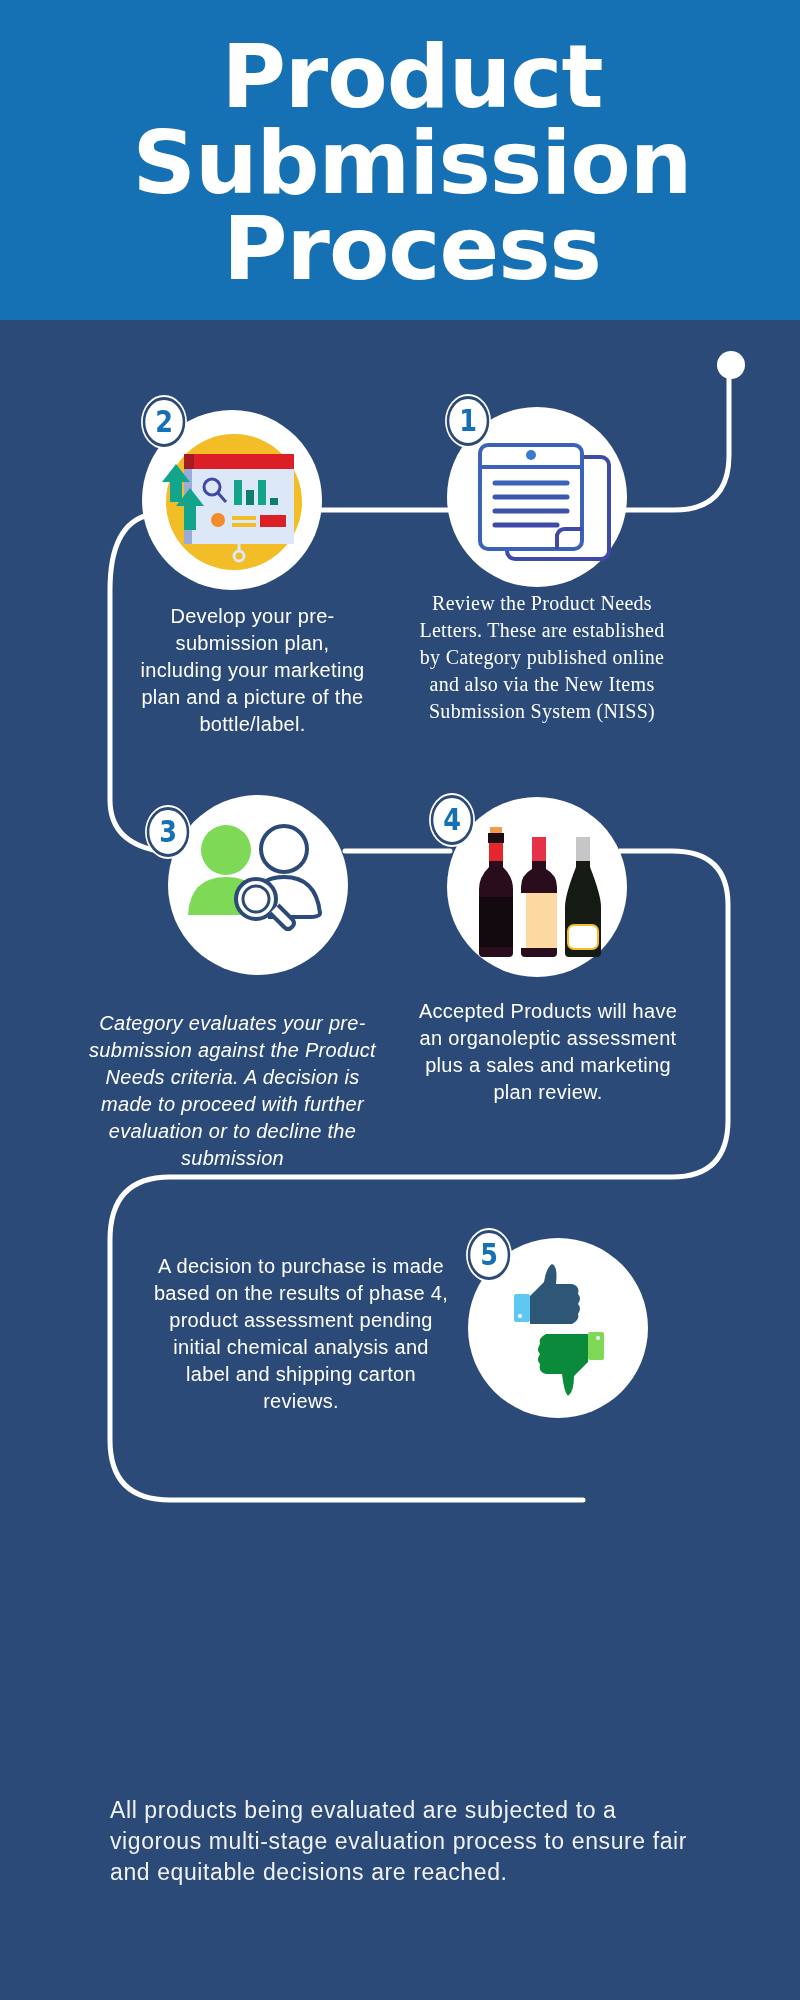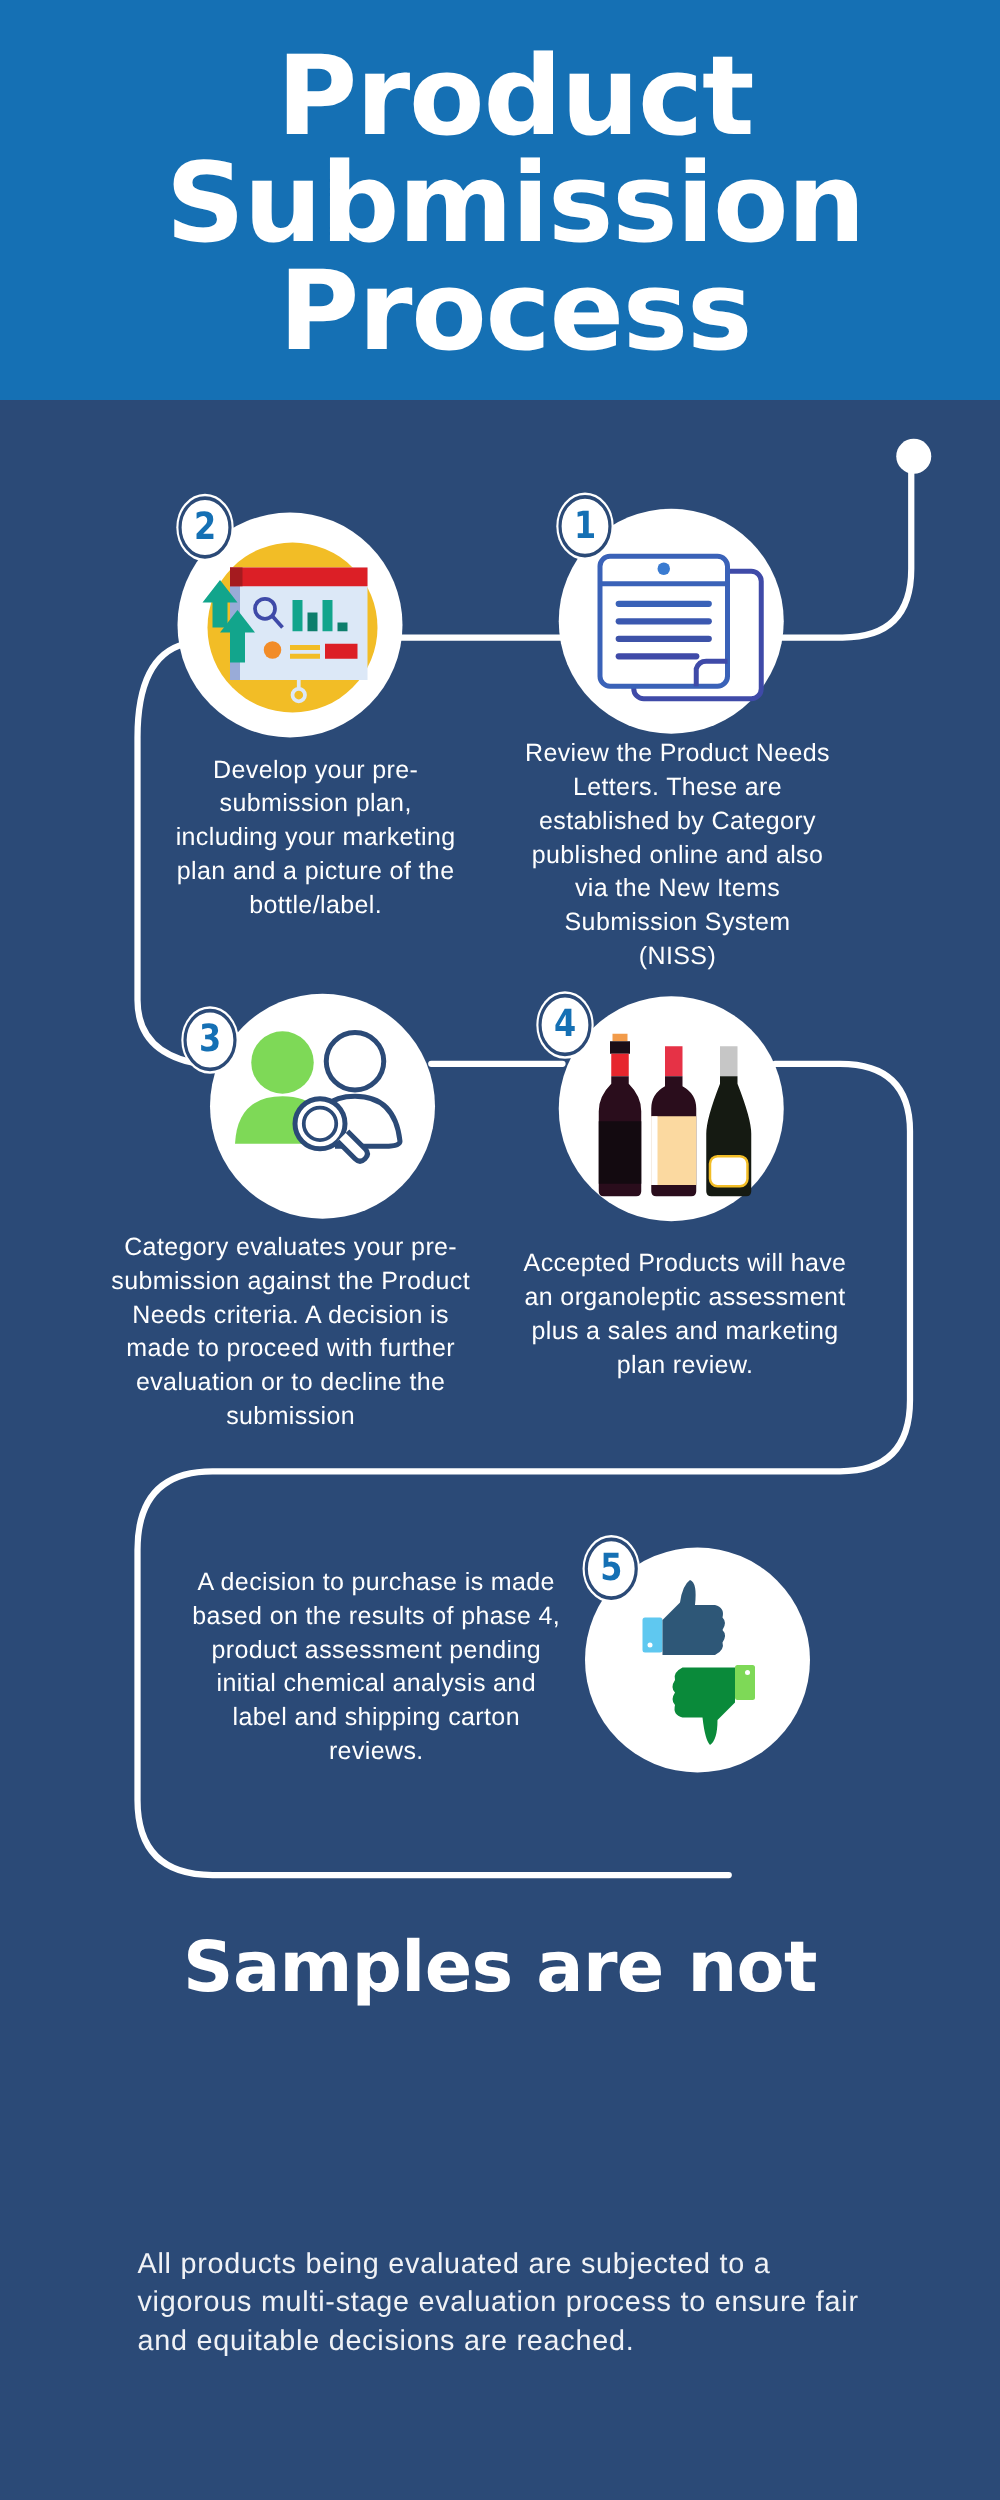--- a/index.html
+++ b/index.html
@@ -108,35 +108,35 @@
     <line x1="33" y1="60" x2="135" y2="60" stroke="#3a62b8" stroke-width="4"></line>
     <circle cx="84" cy="48" r="5" fill="#3a7bd1"></circle>
     <line x1="48" y1="76" x2="120" y2="76" stroke="#3a62b8" stroke-width="5" stroke-linecap="round"></line>
     <line x1="48" y1="90" x2="120" y2="90" stroke="#3b58b0" stroke-width="5" stroke-linecap="round"></line>
     <line x1="48" y1="104" x2="120" y2="104" stroke="#3d52a8" stroke-width="5" stroke-linecap="round"></line>
     <line x1="48" y1="118" x2="110" y2="118" stroke="#3f4aa8" stroke-width="5" stroke-linecap="round"></line>
     <path d="M110 142 L110 128 Q112 122 118 122 L135 122" fill="none" stroke="#3f4aa8" stroke-width="4"></path>
   </svg>
 </div>
 <div class="badge" style="left:443px; top:396px;"><span>1</span></div>
-<div class="step-text" style="left:418px; top:590px; width:248px;">Review the Product Needs Letters. These are established by Category published online and also via the New Items Submission System (NISS)</div>
+<div class="step-text" style="left:418px; top:590px; width:248px;font-family:Liberation Serif, serif;">Review the Product Needs Letters. These are established by Category published online and also via the New Items Submission System (NISS)</div>
 
 <div class="circle" style="left:168px; top:795px;">
   <svg width="180" height="180" viewBox="0 0 180 180">
     <circle cx="58" cy="55" r="25" fill="#7ed957"></circle>
     <path d="M20 120 Q22 82 58 82 Q94 82 96 120 Z" fill="#7ed957"></path>
     <circle cx="116" cy="54" r="23" fill="#ffffff" stroke="#2b4a77" stroke-width="4"></circle>
     <path d="M84 112 Q86 82 116 82 Q148 82 152 118 Q152 122 140 122 L100 122" fill="#ffffff" stroke="#2b4a77" stroke-width="4"></path>
     <circle cx="88" cy="104" r="20" fill="#ffffff" stroke="#2b4a77" stroke-width="4"></circle>
     <circle cx="88" cy="104" r="13" fill="none" stroke="#2b4a77" stroke-width="3"></circle>
     <path d="M102 118 L116 132 Q120 136 124 132 Q128 128 124 124 L110 110" fill="#ffffff" stroke="#2b4a77" stroke-width="4"></path>
   </svg>
 </div>
 <div class="badge" style="left:143px; top:807px;"><span>3</span></div>
-<div class="step-text" style="left:80px; top:985px; width:305px;">Category evaluates your pre-submission against the Product Needs criteria. A decision is made to proceed with further evaluation or to decline the submission</div>
+<div class="step-text" style="left:80px; top:1010px; width:305px;font-style:italic;">Category evaluates your pre-submission against the Product Needs criteria. A decision is made to proceed with further evaluation or to decline the submission</div>
 
 <div class="circle" style="left:447px; top:797px;">
   <svg width="180" height="180" viewBox="0 0 180 180">
 
     <rect x="43" y="30" width="12" height="6" fill="#f29b4a"></rect>
     <rect x="41" y="36" width="16" height="10" fill="#1a0d16"></rect>
     <rect x="42" y="46" width="14" height="18" fill="#e6262d"></rect>
     <path d="M42 64 L42 70 Q32 80 32 92 L32 156 Q32 160 36 160 L62 160 Q66 160 66 156 L66 92 Q66 80 56 70 L56 64 Z" fill="#2a0d1c"></path>
     <rect x="32" y="100" width="34" height="50" fill="#130a10"></rect>
 
@@ -162,15 +162,14 @@
 
     <rect x="120" y="94" width="16" height="28" rx="2" fill="#7ed957"></rect>
     <circle cx="130" cy="100" r="2" fill="#ffffff"></circle>
     <path d="M120 96 L78 96 Q70 100 72 106 Q68 112 72 116 Q68 122 72 126 Q70 134 78 136 L94 136 Q96 154 100 158 Q106 154 106 138 L120 124 Z" fill="#0a8a3a"></path>
   </svg>
 </div>
 <div class="badge" style="left:464px; top:1230px;"><span>5</span></div>
 <div class="step-text" style="left:150px; top:1253px; width:302px;">A decision to purchase is made based on the results of phase 4, product assessment pending initial chemical analysis and label and shipping carton reviews.</div>
 
 <h2 class="footer-head">
-  <span>Samples are not</span>
 </h2>
 <div class="footer-text">All products being evaluated are subjected to a vigorous multi-stage evaluation process to ensure fair and equitable decisions are reached.</div>
 
 </body></html>

